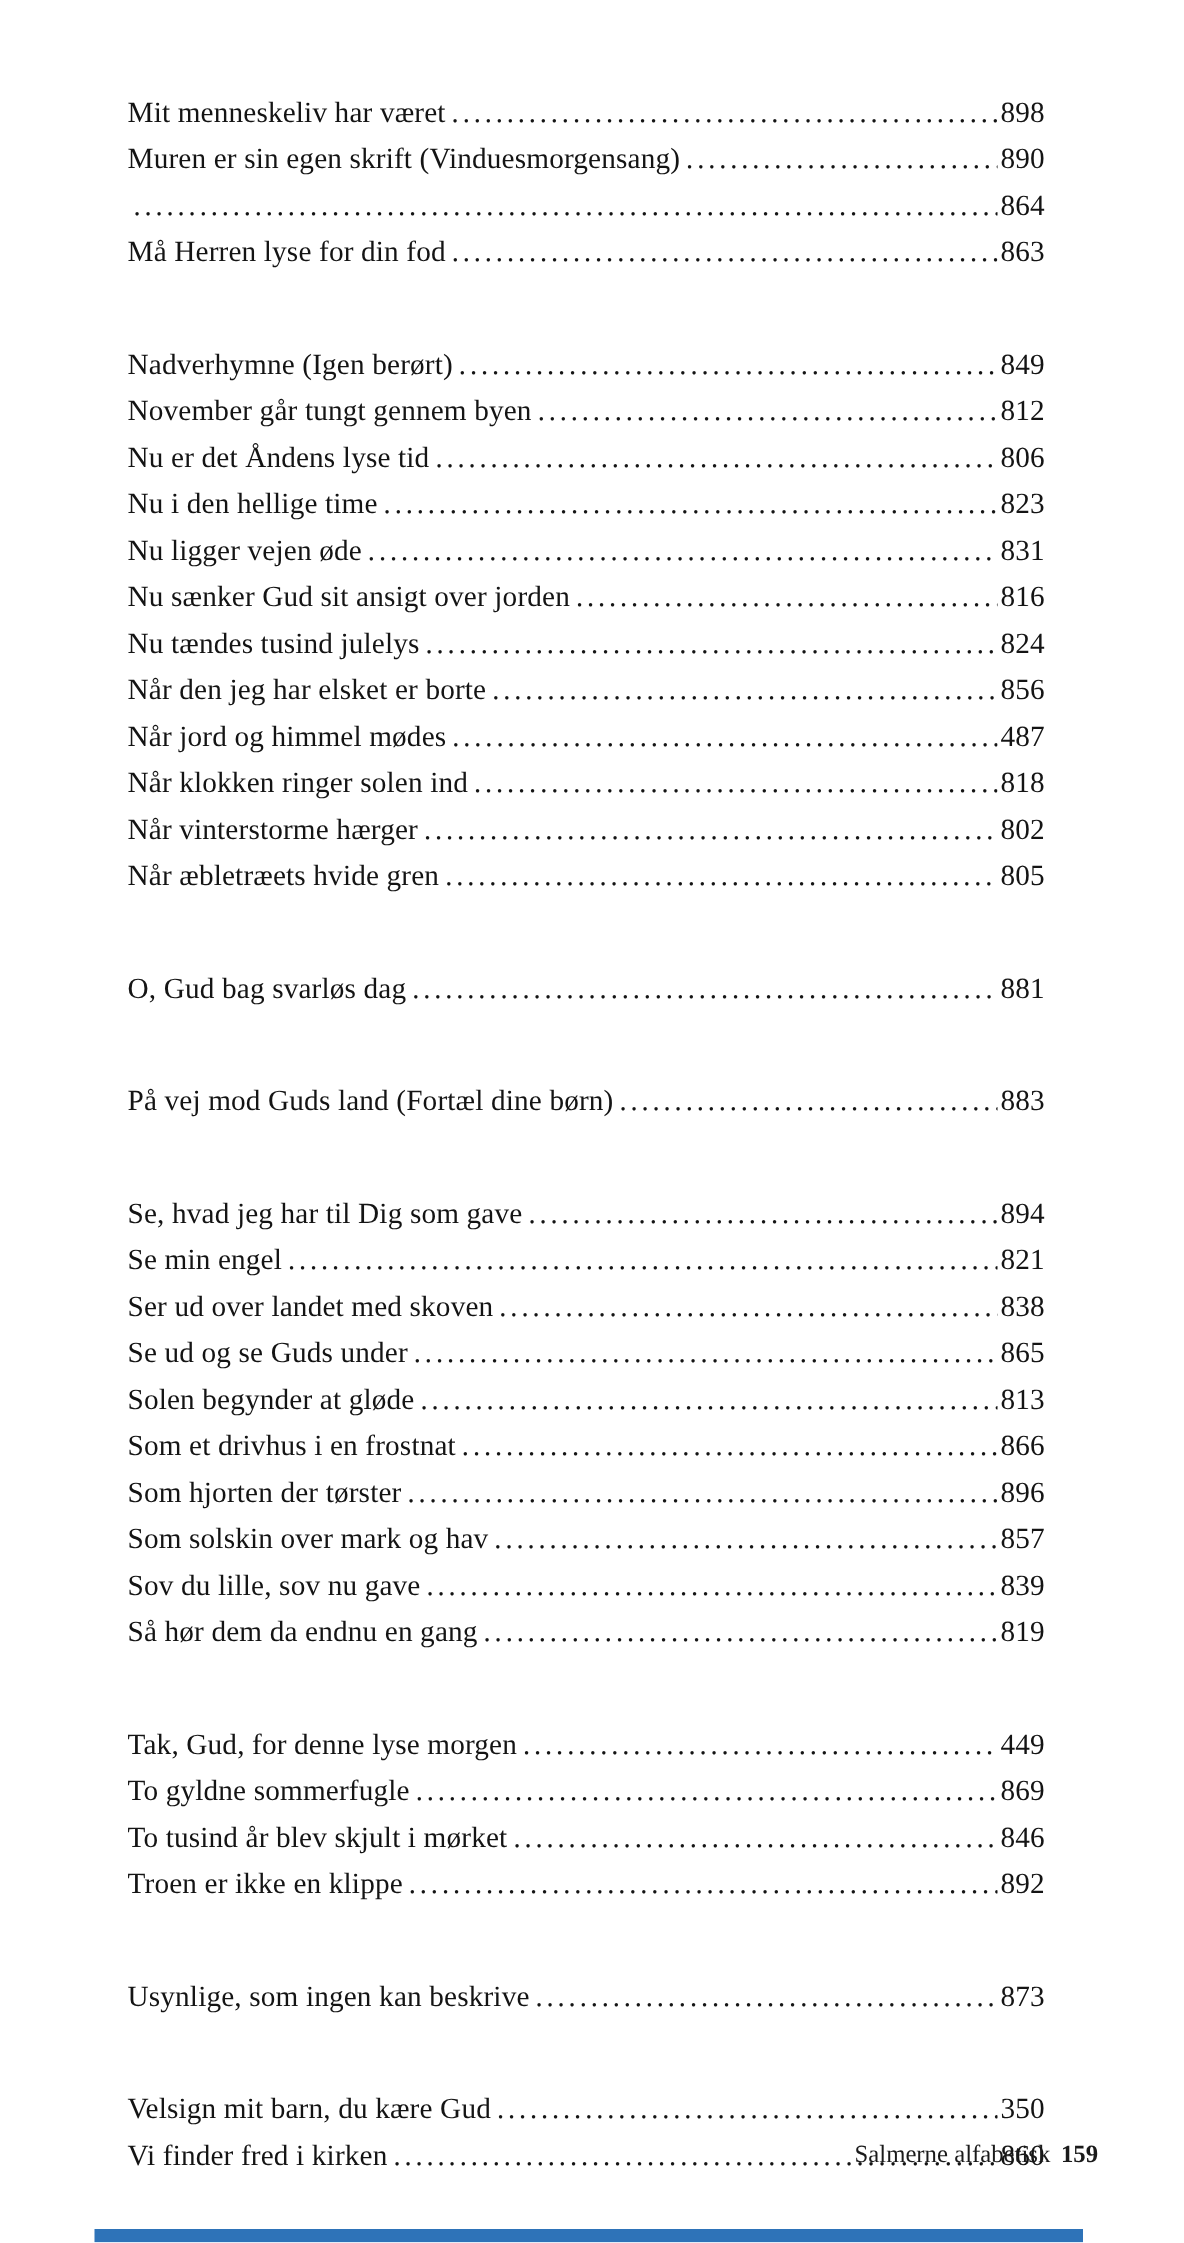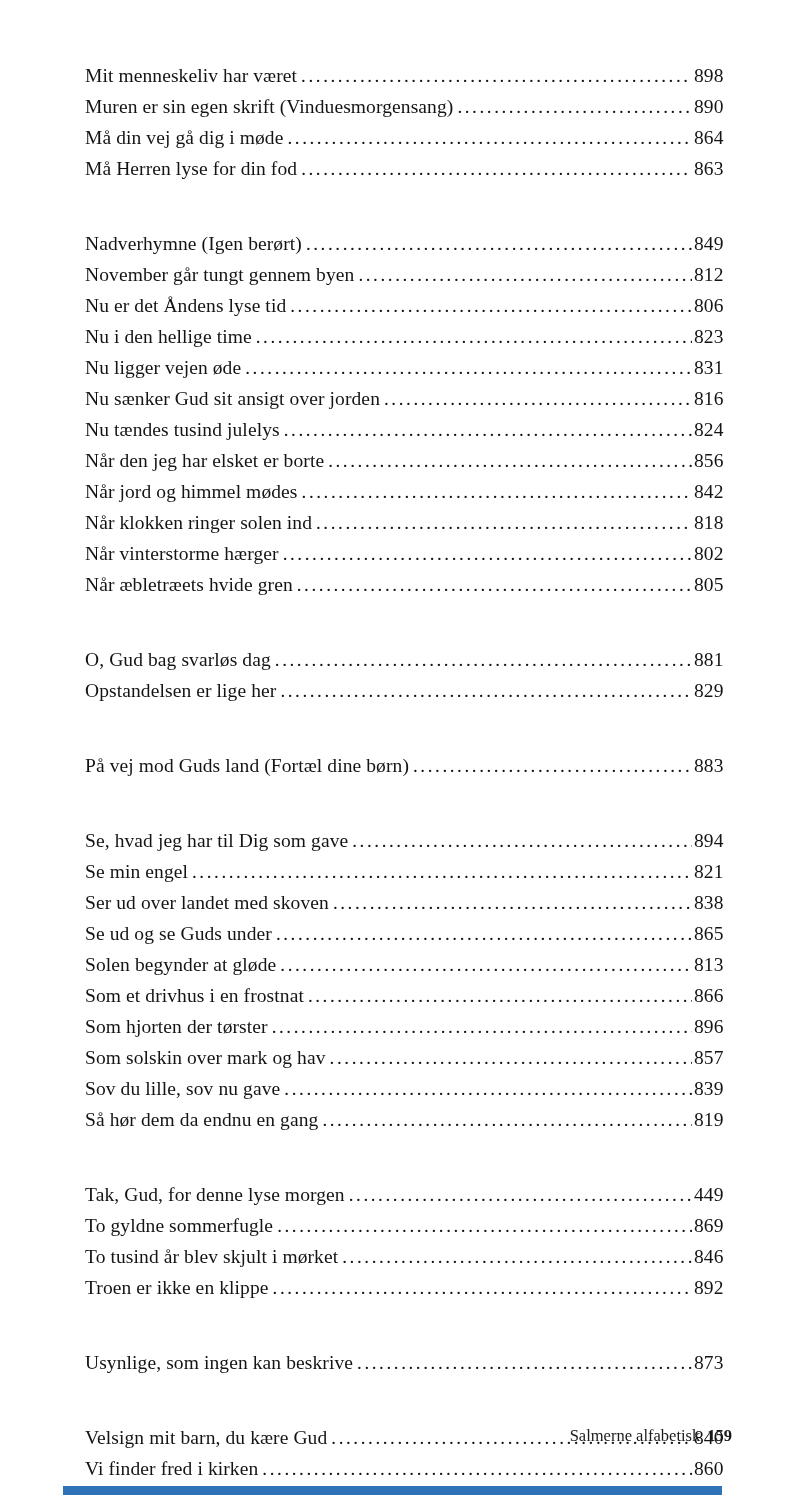--- a/index.html
+++ b/index.html
@@ -7,21 +7,21 @@
   .page {
     position: relative;
     width: 789px;
     height: 1495px;
     background: #ffffff;
     overflow: hidden;
     font-family: "Liberation Serif", "DejaVu Serif", serif;
     color: #141414;
   }
   .index {
-    padding: 60px 57px 0 85px;
+    padding: 60px 84px 0 85px;
   }
   .group + .group { margin-top: 44px; }
   .row {
     display: flex;
     align-items: baseline;
     height: 31px;
     line-height: 31px;
     font-size: 19.5px;
     letter-spacing: 0.1px;
   }
@@ -74,21 +74,20 @@
           <span class="title">Mit menneskeliv har været</span>
           <span class="dots"></span>
           <span class="page-num">898</span>
         </div>
         <div class="row">
           <span class="title">Muren er sin egen skrift (Vinduesmorgensang)</span>
           <span class="dots"></span>
           <span class="page-num">890</span>
         </div>
         <div class="row">
-          <span class="title">Må din vej gå dig i møde</span>
           <span class="dots"></span>
           <span class="page-num">864</span>
         </div>
         <div class="row">
           <span class="title">Må Herren lyse for din fod</span>
           <span class="dots"></span>
           <span class="page-num">863</span>
         </div>
       </div>
       <div class="group">
@@ -128,21 +127,21 @@
           <span class="page-num">824</span>
         </div>
         <div class="row">
           <span class="title">Når den jeg har elsket er borte</span>
           <span class="dots"></span>
           <span class="page-num">856</span>
         </div>
         <div class="row">
           <span class="title">Når jord og himmel mødes</span>
           <span class="dots"></span>
-          <span class="page-num">842</span>
+          <span class="page-num">487</span>
         </div>
         <div class="row">
           <span class="title">Når klokken ringer solen ind</span>
           <span class="dots"></span>
           <span class="page-num">818</span>
         </div>
         <div class="row">
           <span class="title">Når vinterstorme hærger</span>
           <span class="dots"></span>
           <span class="page-num">802</span>
@@ -152,25 +151,20 @@
           <span class="dots"></span>
           <span class="page-num">805</span>
         </div>
       </div>
       <div class="group">
         <div class="row">
           <span class="title">O, Gud bag svarløs dag</span>
           <span class="dots"></span>
           <span class="page-num">881</span>
         </div>
-        <div class="row">
-          <span class="title">Opstandelsen er lige her</span>
-          <span class="dots"></span>
-          <span class="page-num">829</span>
-        </div>
       </div>
       <div class="group">
         <div class="row">
           <span class="title">På vej mod Guds land (Fortæl dine børn)</span>
           <span class="dots"></span>
           <span class="page-num">883</span>
         </div>
       </div>
       <div class="group">
         <div class="row">
@@ -250,21 +244,21 @@
         <div class="row">
           <span class="title">Usynlige, som ingen kan beskrive</span>
           <span class="dots"></span>
           <span class="page-num">873</span>
         </div>
       </div>
       <div class="group">
         <div class="row">
           <span class="title">Velsign mit barn, du kære Gud</span>
           <span class="dots"></span>
-          <span class="page-num">840</span>
+          <span class="page-num">350</span>
         </div>
         <div class="row">
           <span class="title">Vi finder fred i kirken</span>
           <span class="dots"></span>
           <span class="page-num">860</span>
         </div>
       </div>
     </div>
 
   <div class="footer">

